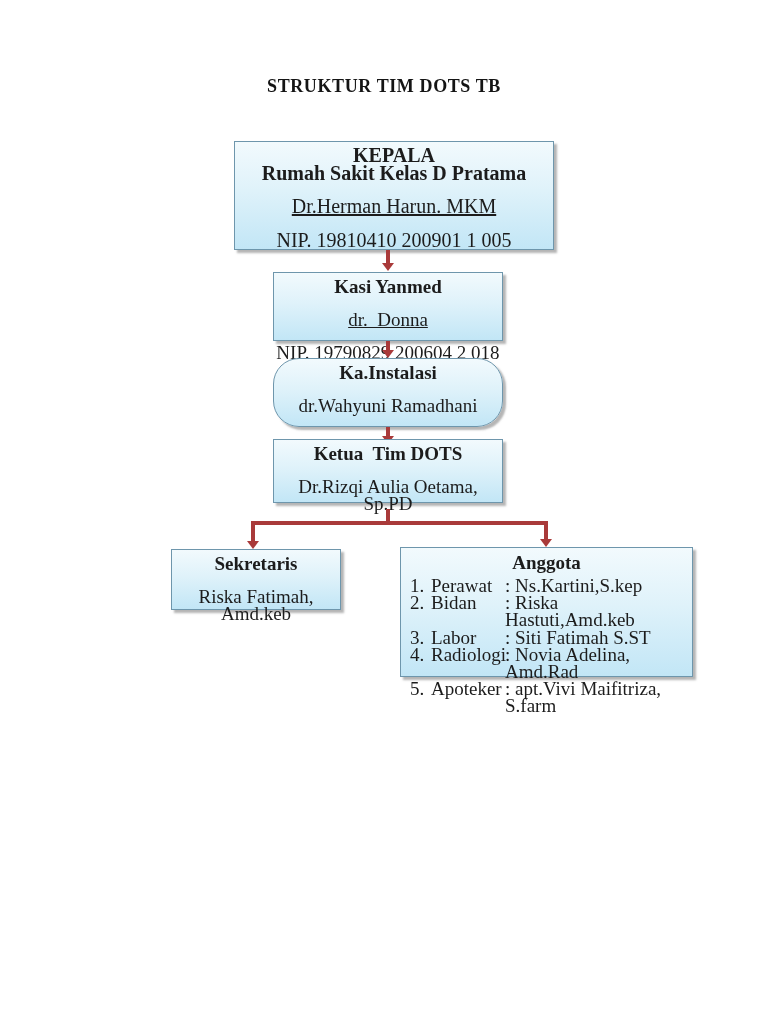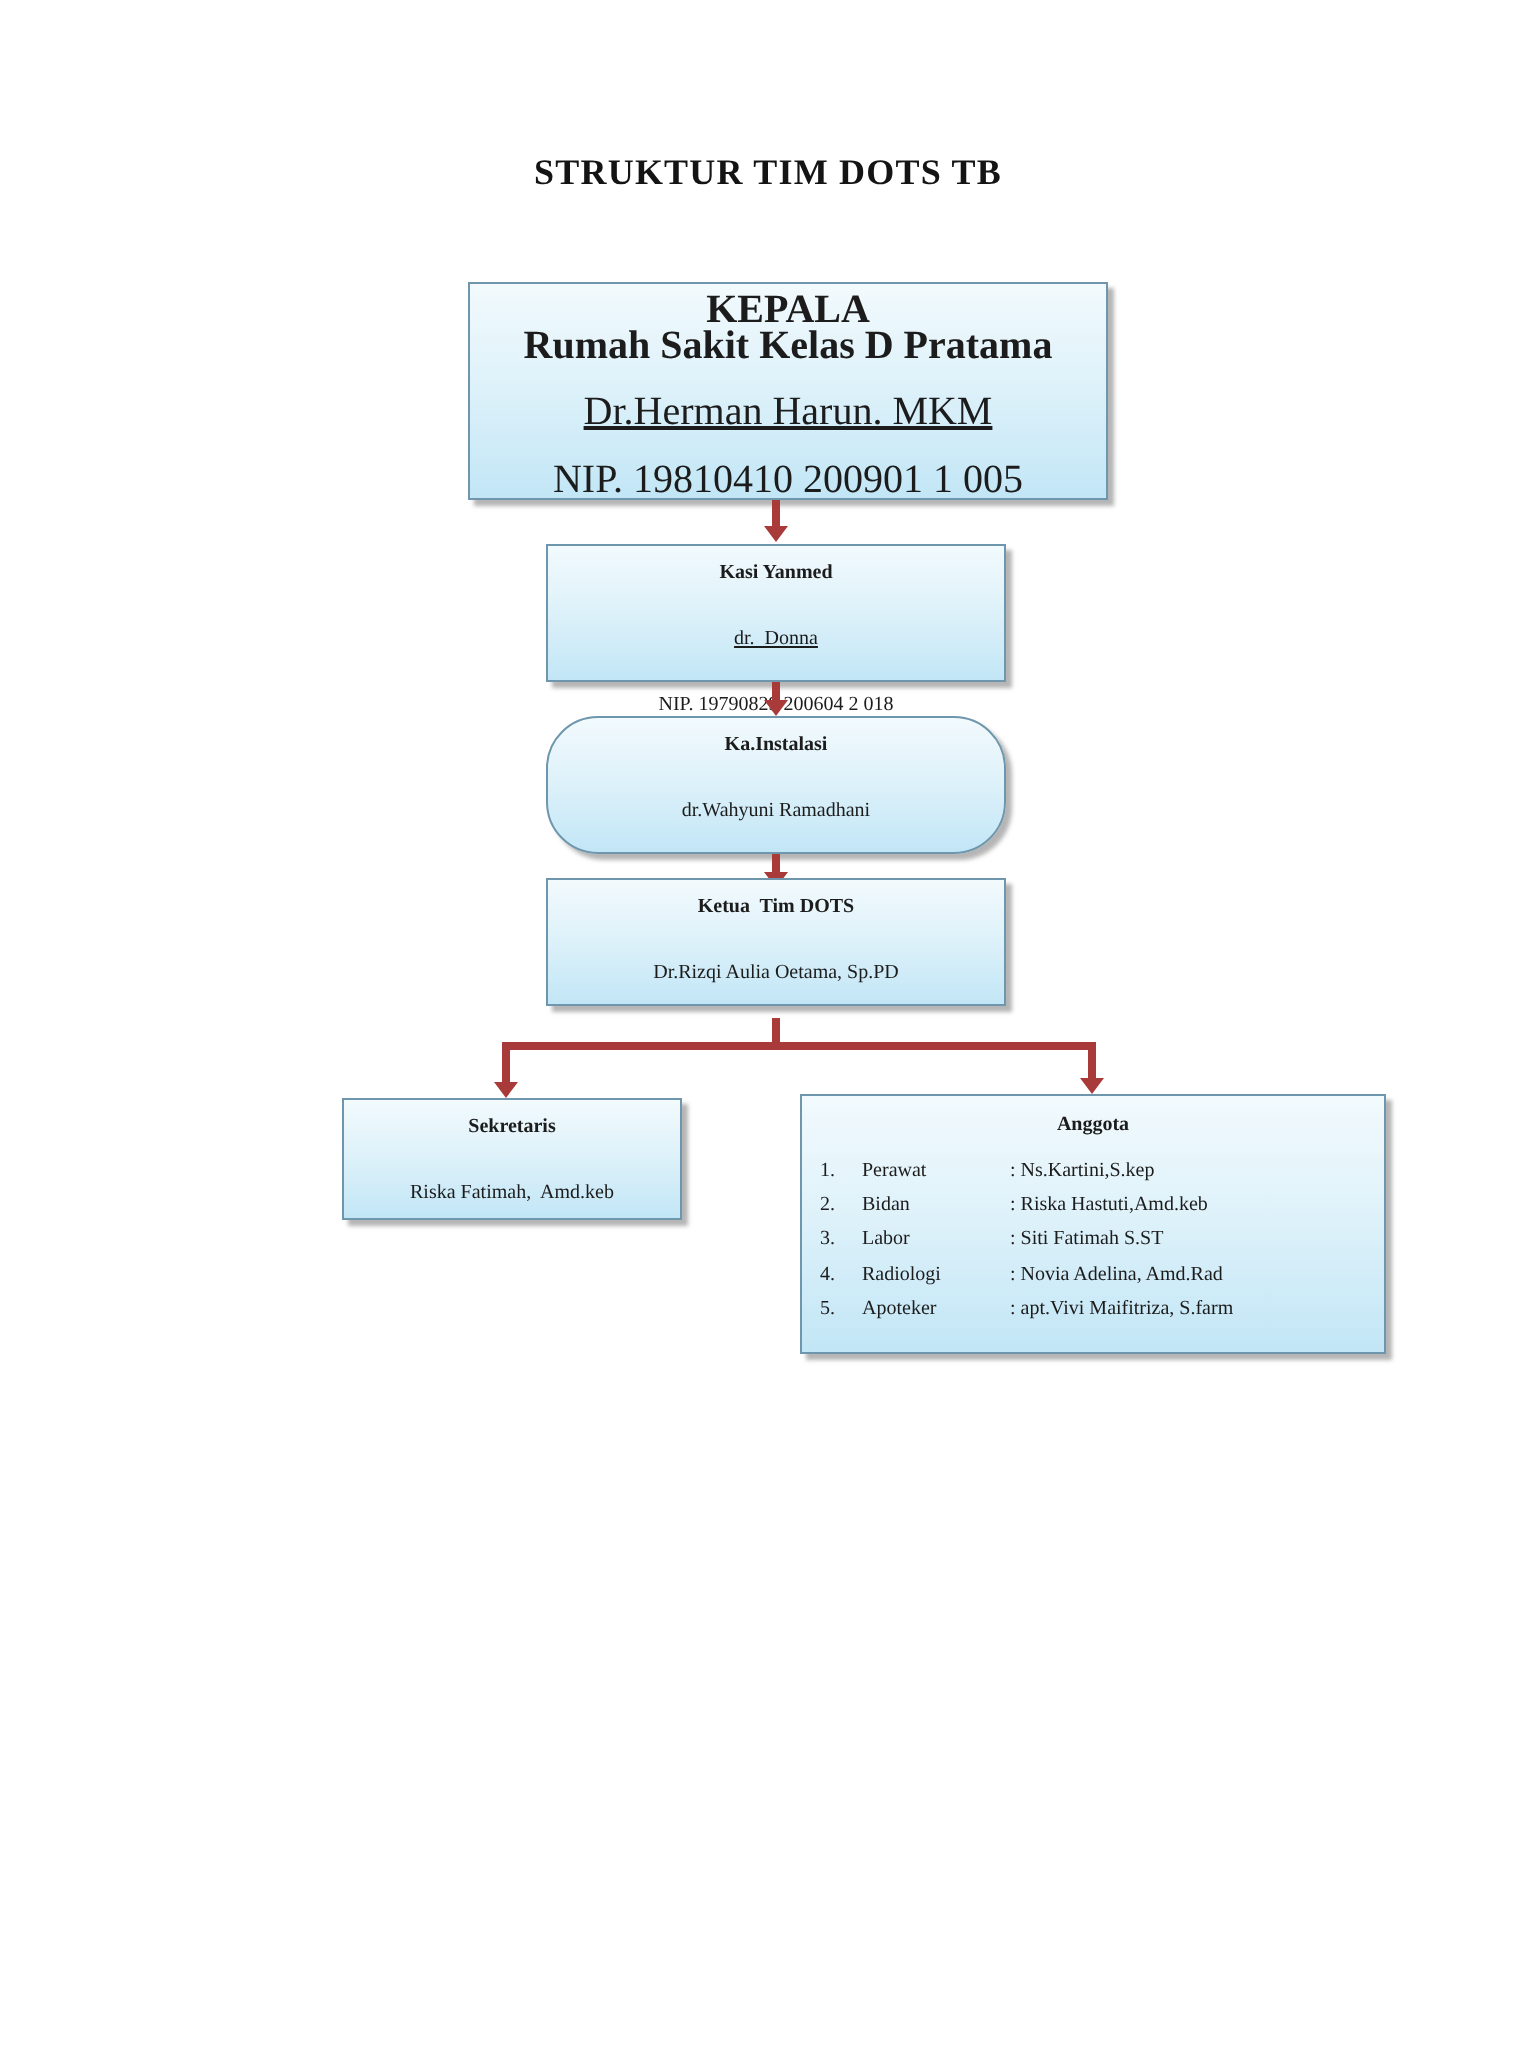--- a/index.html
+++ b/index.html
@@ -26,21 +26,21 @@
     font-size:18px;font-weight:bold;
     letter-spacing:0.6px;
     color:#141414;
   }
   .node{
     position:absolute;
     background:linear-gradient(180deg,var(--box-fill-top) 0%,var(--box-fill-mid) 45%,var(--box-fill-bottom) 100%);
     border:1.6px solid var(--box-border);
     box-shadow:3px 3px 2px rgba(120,120,120,0.55);
     text-align:center;
-    font-size:10px;
+    font-size:19px;
     line-height:17px;
   }
   .node .bt{font-weight:bold;white-space:pre-wrap;}
   .node .nm{white-space:pre-wrap;margin-top:16px;}
   .node .u{text-decoration:underline;}
   #box-kepala{left:234px;top:141px;width:320px;height:109px;padding-top:5px;font-size:20px;line-height:17.5px;}
   #box-kepala .nm-group{margin-top:16px;}
   #box-kasi{left:273px;top:272px;width:230px;height:69px;padding-top:5px;}
   #box-kasi .nm-group{margin-top:11px;}
   #box-instalasi{left:273px;top:358px;width:230px;height:69px;padding-top:5px;border-radius:26px;}

